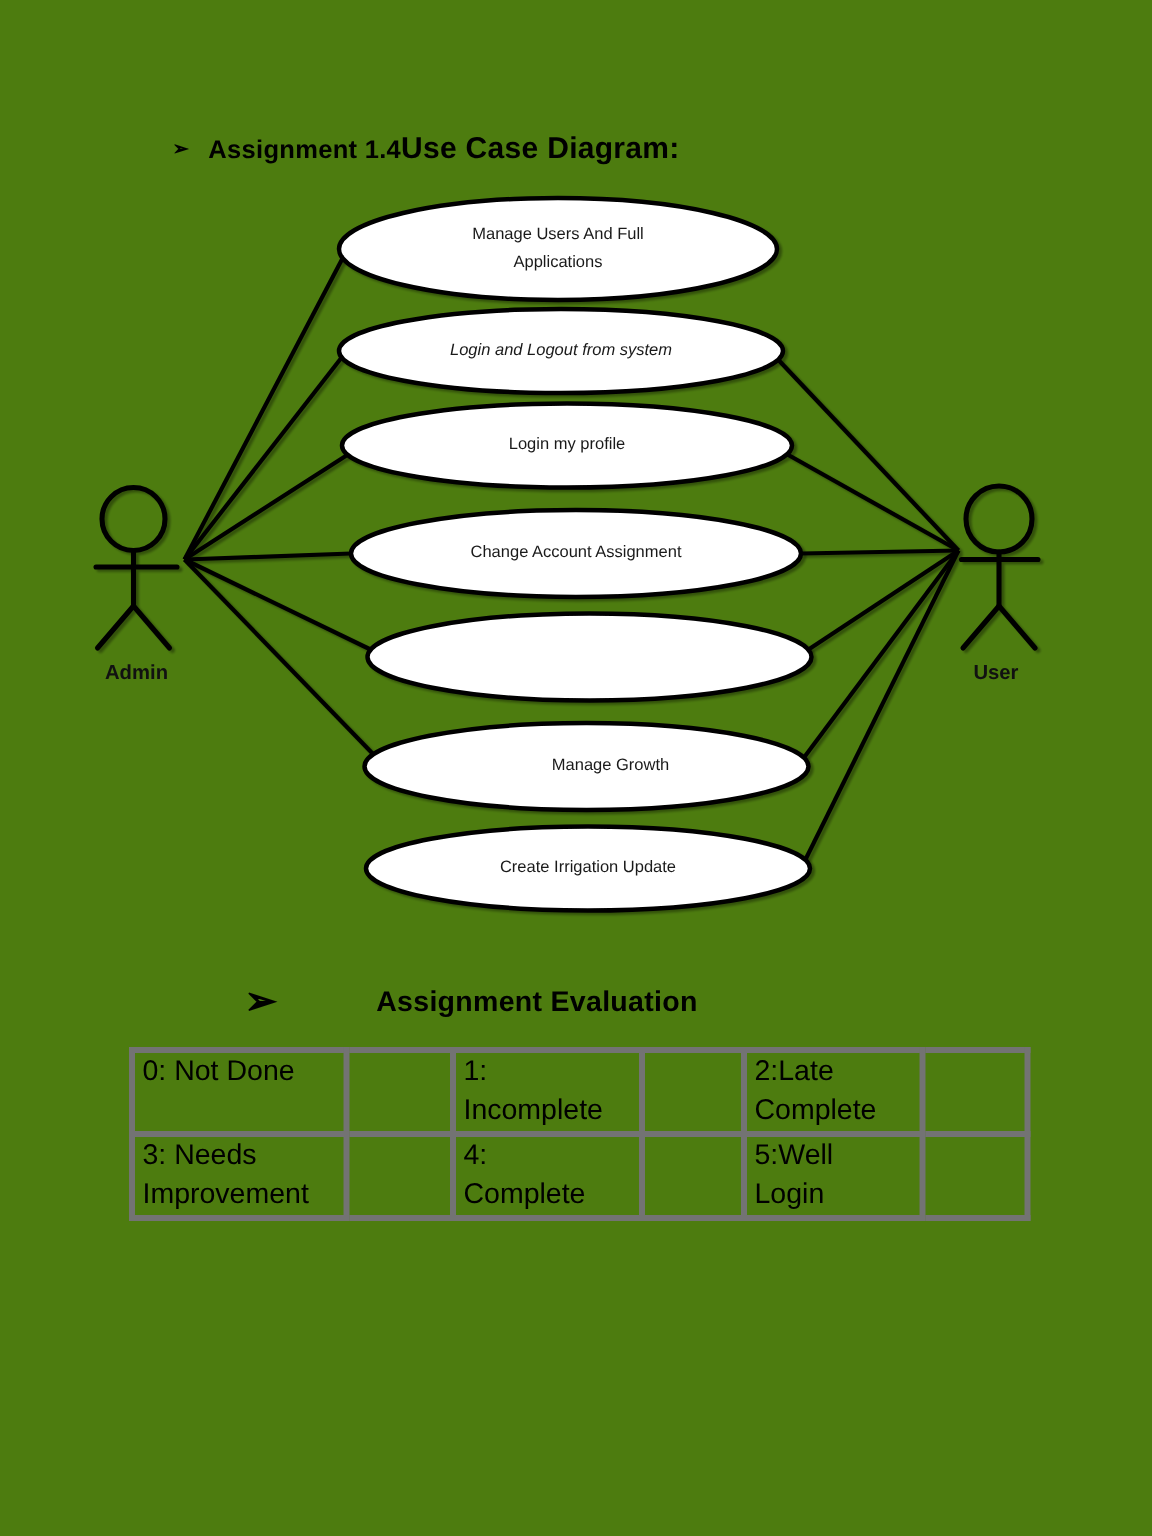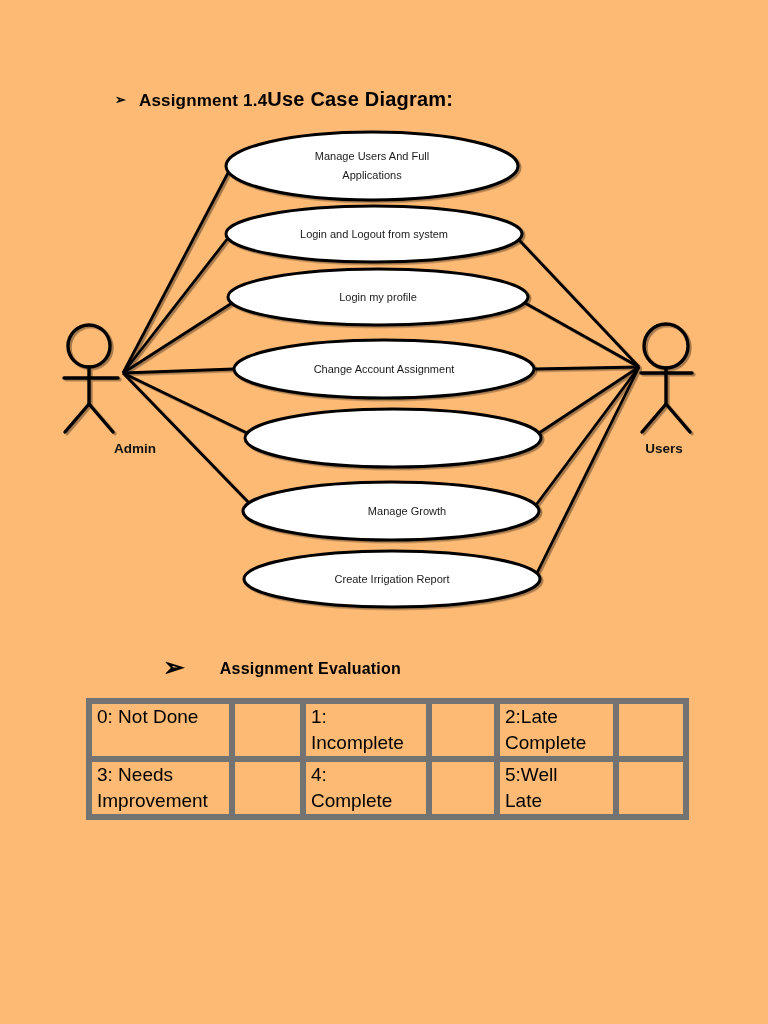--- a/index.html
+++ b/index.html
@@ -1,20 +1,20 @@
 <!DOCTYPE html>
 <html><head>
 <meta charset="utf-8">
 <style>
   html, body { margin: 0; padding: 0; background: #ffffff; }
   .page {
     position: relative;
     width: 768px;
     height: 1024px;
-    background: #fdba74;
+    background: #4d7c0f;
     overflow: hidden;
     font-family: "Liberation Sans", sans-serif;
     color: #000000;
   }
 
   
   .doc-title {
     position: absolute;
     left: 115px;
     top: 88px;
@@ -70,36 +70,36 @@
     left: 163px;
     top: 652px;
     white-space: nowrap;
   }
   .eval-heading .bullet {
     font-size: 26px;
     font-weight: 700;
     vertical-align: -2px;
   }
   .eval-heading .txt {
-    font-size: 16px;
-    font-weight: 700;
-    margin-left: 35px;
+    font-size: 19px;
+    font-weight: 700;
+    margin-left: 66px;
     letter-spacing: 0.2px;
   }
 
   .eval-table {
     position: absolute;
     left: 86px;
     top: 698px;
     border-collapse: collapse;
     table-layout: fixed;
     font-size: 19px;
   }
   .eval-table td {
-    border: 6px solid #737373;
+    border: 4px solid #737373;
     height: 52px;
     vertical-align: top;
     padding: 0 5px;
     line-height: 26px;
     white-space: pre-line;
     overflow: hidden;
   }
 </style>
 </head>
 <body>
@@ -157,28 +157,28 @@
       <circle cx="666" cy="346" r="22"></circle>
       <line x1="666" y1="368" x2="666" y2="404"></line>
       <line x1="641" y1="373" x2="692" y2="373"></line>
       <line x1="666" y1="404" x2="642" y2="432"></line>
       <line x1="666" y1="404" x2="690" y2="432"></line>
     </g>
   </svg>
 
   <div class="uc-label" style="left:372px; top:166px; width:200px;">Manage Users And Full
 Applications</div>
-  <div class="uc-label" style="left:374px; top:234px;">Login and Logout from system</div>
+  <div class="uc-label" style="left:374px; top:234px;font-style:italic;">Login and Logout from system</div>
   <div class="uc-label" style="left:378px; top:297px;">Login my profile</div>
   <div class="uc-label" style="left:384px; top:369px;">Change Account Assignment</div>
   <div class="uc-label" style="left:391px; top:511px;padding-left:32px;">Manage Growth</div>
-  <div class="uc-label" style="left:392px; top:579px;">Create Irrigation Report</div>
-
-  <div class="actor-label" style="left:91px; top:448px;margin-left:44px;">Admin</div>
-  <div class="actor-label" style="left:664px; top:448px;">Users</div>
+  <div class="uc-label" style="left:392px; top:579px;">Create Irrigation Update</div>
+
+  <div class="actor-label" style="left:91px; top:448px;">Admin</div>
+  <div class="actor-label" style="left:664px; top:448px;">User</div>
 
   <div class="eval-heading">
     <span class="bullet">➢</span><span class="txt">Assignment Evaluation</span>
   </div>
 
   <table class="eval-table">
     <colgroup>
       <col style="width:143px">
         <col style="width:71px">
         <col style="width:126px">
@@ -198,19 +198,19 @@
         <td></td>
       </tr>
       <tr>
         <td>3: Needs
 Improvement</td>
         <td></td>
         <td>4:
 Complete</td>
         <td></td>
         <td>5:Well
-Late</td>
+Login</td>
         <td></td>
       </tr>
     </tbody>
   </table>
 
 </div>
 
 </body></html>

